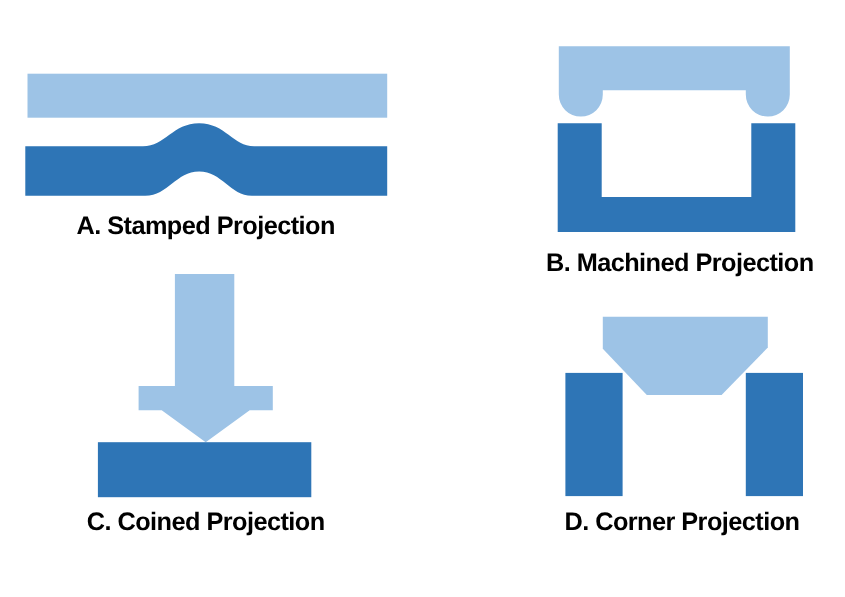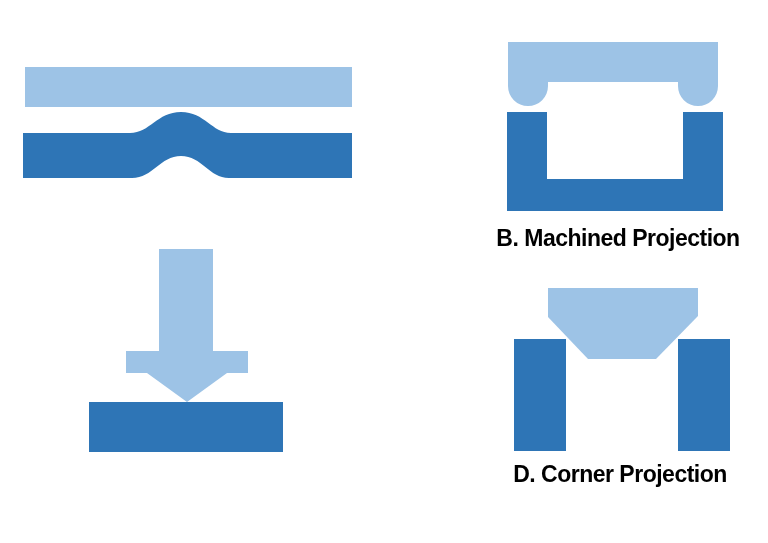--- a/index.html
+++ b/index.html
@@ -79,16 +79,18 @@
     </g>
 
     <g>
       <path d="M 548,288 L 698,288 L 698,316 L 656,359 L 588,359 L 548,317 Z" fill="#9DC3E6"></path>
       <rect x="514" y="339" width="52" height="112" fill="#2E75B6"></rect>
       <rect x="678" y="339" width="52" height="112" fill="#2E75B6"></rect>
     </g>
 
   </svg>
 
+  <div class="caption caption-a">A. Stamped Projection</div>
   <div class="caption caption-b">B. Machined Projection</div>
+  <div class="caption caption-c">C. Coined Projection</div>
   <div class="caption caption-d">D. Corner Projection</div>
 
 </div>
 
 </body></html>

